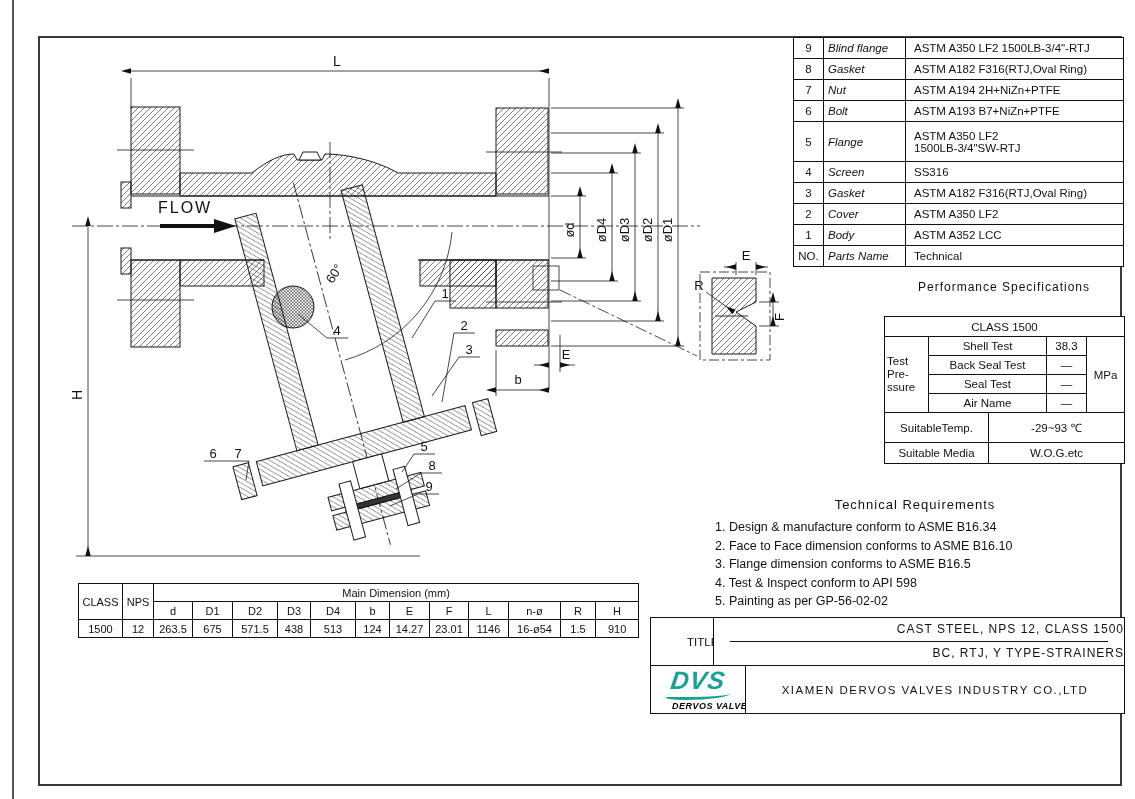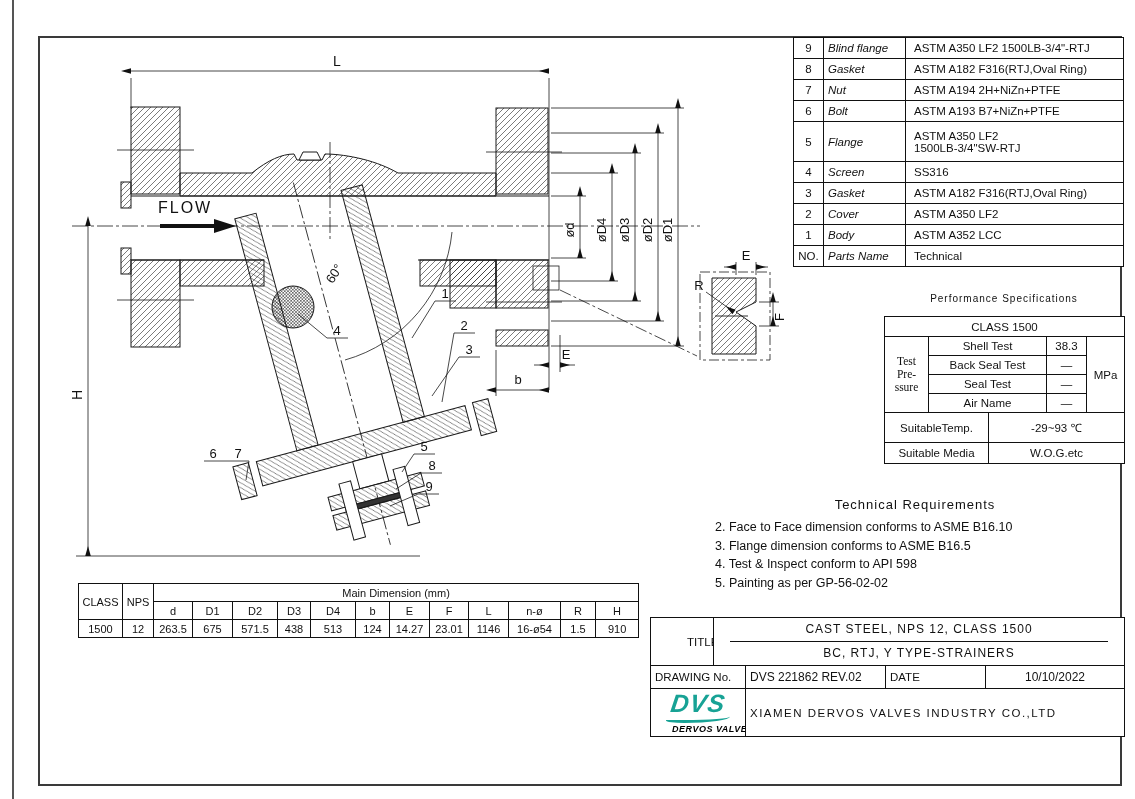--- a/index.html
+++ b/index.html
@@ -10,40 +10,40 @@
   table{border-collapse:collapse;table-layout:fixed;background:#fff;}
   td{border:1px solid #111;font-size:11.5px;padding:0 4px;overflow:hidden;white-space:nowrap;box-sizing:border-box;}
   .abs{position:absolute;}
   
   #parts-table{left:793px;top:37px;width:331px;}
   #parts-table td{height:21px;}
   #parts-table td.no{text-align:center;width:30px;}
   #parts-table td.nm{width:82px;font-style:italic;}
   #parts-table td.mt{padding-left:8px;}
   
-  #perf-title{left:878px;top:293px;width:252px;text-align:center;font-size:10px;letter-spacing:1px;}
+  #perf-title{left:878px;top:280px;width:252px;text-align:center;font-size:12px;letter-spacing:1px;}
   #perf-table{left:884px;top:316px;width:240px;}
   #perf-table td{height:19px;text-align:center;padding:0 2px;font-size:11.5px;}
   
   #tech{left:715px;top:497px;width:400px;}
   #tech .t{text-align:center;font-size:13px;margin-bottom:6px;letter-spacing:1px;}
   #tech .i{font-size:12.5px;line-height:18.5px;white-space:nowrap;}
   
   #dims-table{left:78px;top:583px;width:561px;}
   #dims-table td{height:18px;text-align:center;font-size:11px;padding:0 1px;}
   
   #title-table{left:650px;top:617px;width:474px;}
   #title-table td{font-size:11.5px;}
-  .tb-title-line{text-align:center;font-size:12px;letter-spacing:1px;height:23px;line-height:23px;}
+  .tb-title-line{text-align:right;font-size:12px;letter-spacing:1px;height:23px;line-height:23px;}
   .tb-div{border-top:1px solid #111;width:92%;margin:0 auto;}
   .logo-wrap{text-align:center;line-height:1;}
   .logo-dvs{font-style:italic;font-weight:bold;font-size:25px;letter-spacing:1px;transform:skewX(-8deg);display:inline-block;}
   .logo-swoosh{width:64px;height:6px;border-bottom:3px solid;border-radius:0 0 100% 40%;margin:-2px auto 2px auto;}
   .logo-sub{font-size:9px;font-weight:bold;font-style:italic;letter-spacing:0.5px;color:#000;margin-left:19px;}
-  .company{font-size:15.5px;letter-spacing:1.5px;text-align:left;}
+  .company{font-size:15.5px;letter-spacing:1.5px;text-align:center;}
 </style>
 </head>
 <body>
 
 <div class="sheet-edge"></div>
 <div class="frame"></div>
 
 <svg class="abs" style="left:0;top:0;" width="1135" height="799" viewBox="0 0 1135 799">
   <defs>
     <pattern id="h1" width="6" height="6" patternUnits="userSpaceOnUse">
@@ -281,21 +281,21 @@
       <col style="width:60px">
       <col style="width:58px">
       <col style="width:40px">
       <col style="width:38px">
     </colgroup>
   <tbody>
       <tr>
         <td colspan="5" style="height:20px;">CLASS 1500</td>
       </tr>
   <tr>
-    <td rowspan="4" style="text-align:center;line-height:13px;font-family:Liberation Serif, serif;"><span>Test</span><br><span>Pre-</span><br><span>ssure</span></td>
+    <td rowspan="4" style="text-align:left;line-height:13px;"><span>Test</span><br><span>Pre-</span><br><span>ssure</span></td>
     <td colspan="2">Shell Test</td>
     <td>38.3</td>
     <td rowspan="4">MPa</td>
   </tr>
   <tr>
         <td colspan="2">Back Seal Test</td>
         <td>—</td>
       </tr>
   <tr>
         <td colspan="2">Seal Test</td>
@@ -311,20 +311,21 @@
       </tr>
   <tr style="height:21px;">
         <td colspan="2">Suitable Media</td>
         <td colspan="3">W.O.G.etc</td>
       </tr>
 </tbody>
   </table>
 
 <div id="tech" class="abs">
   <div class="t">Technical Requirements</div>
+  <div class="i">1. Design &amp; manufacture conform to ASME B16.34</div>
   <div class="i">2. Face to Face dimension conforms to ASME B16.10</div>
   <div class="i">3. Flange dimension conforms to ASME B16.5</div>
   <div class="i">4. Test &amp; Inspect conform to API 598</div>
   <div class="i">5. Painting as per GP-56-02-02</div>
 </div>
 
 <table id="dims-table" class="abs">
   <colgroup>
       <col style="width:44px">
       <col style="width:31px">
@@ -390,26 +391,20 @@
     </colgroup>
   <tbody>
       <tr style="height:48px;">
     <td style="text-align:center;padding-left:36px;">TITLE</td>
     <td colspan="4" style="padding:0;">
       <div class="tb-title-line">CAST STEEL, NPS 12, CLASS 1500</div>
       <div class="tb-div"></div>
       <div class="tb-title-line">BC, RTJ, Y TYPE-STRAINERS</div>
     </td>
   </tr>
-  <tr style="height:23px;">
-    <td colspan="2">DRAWING No.</td>
-    <td style="font-size:12px;">DVS 221862 REV.02</td>
-    <td>DATE</td>
-    <td style="text-align:center;font-size:12px;">10/10/2022</td>
-  </tr>
   <tr style="height:46px;">
     <td colspan="2" style="padding:2px;">
       <div class="logo-wrap">
         <span class="logo-dvs" style="color:#17a295;">DVS</span>
         <div class="logo-swoosh" style="border-color:#17a295;"></div>
         <div class="logo-sub">DERVOS VALVE</div>
       </div>
     </td>
     <td colspan="3" class="company">XIAMEN DERVOS VALVES INDUSTRY CO.,LTD</td>
   </tr>

